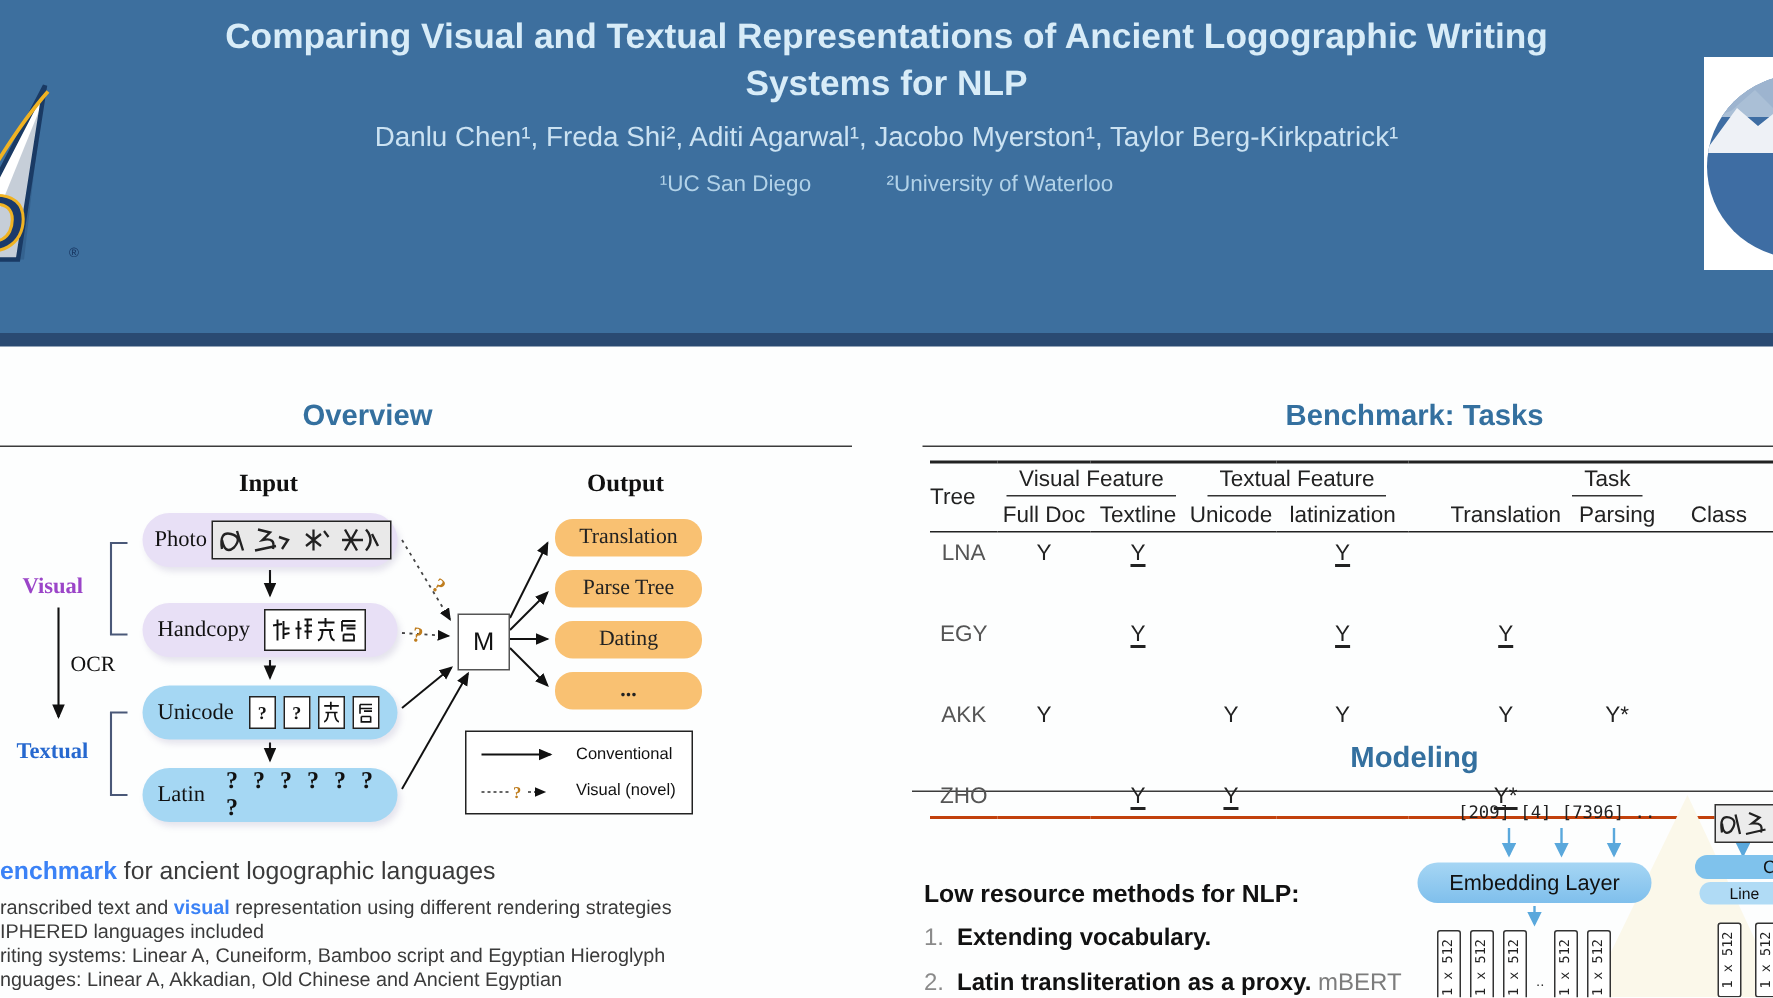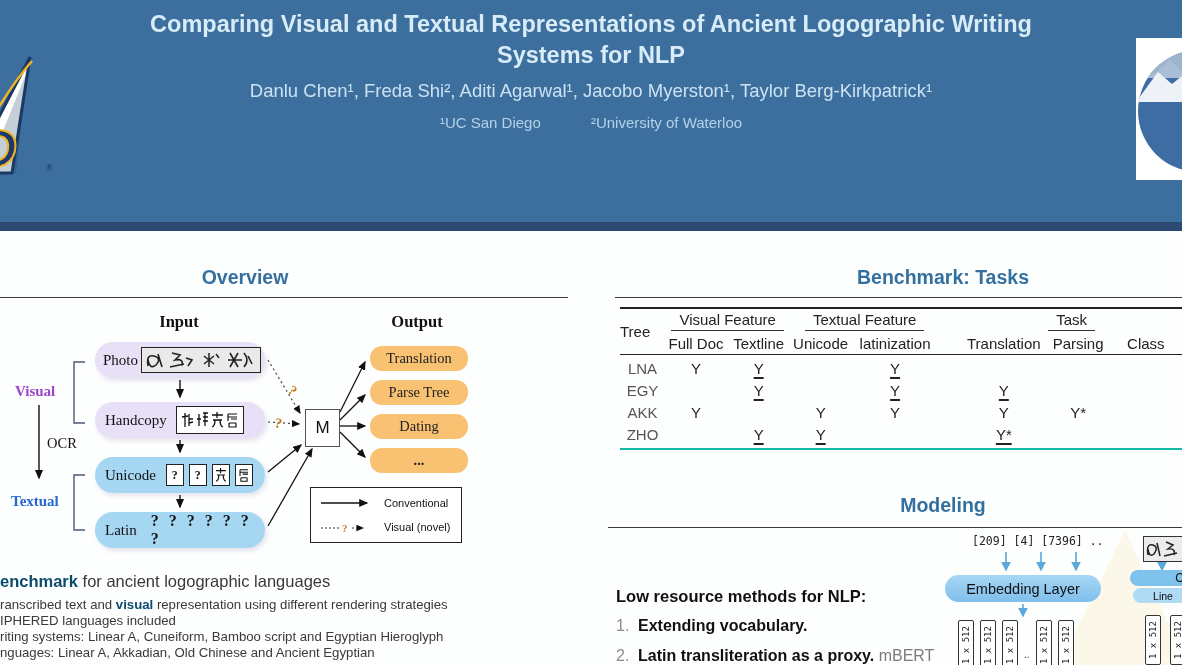--- a/index.html
+++ b/index.html
@@ -50,31 +50,31 @@
          font-family:"Liberation Serif",serif;font-size:14.5px;color:#222;}
   .legend{position:absolute;z-index:2;left:310px;top:187px;width:152px;height:56px;border:1.3px solid #222;
           background:#fff;display:flex;flex-direction:column;justify-content:space-around;padding:3px 8px;box-sizing:border-box;}
   .leg-row{display:flex;align-items:center;gap:7px;}
   .leg-row span{font-size:11px;color:#111;}
 
   
   .notes{position:absolute;left:0;top:572px;width:575px;color:#3a3a3a;}
   .nl1{font-size:16.5px;margin-bottom:6px;}
   .nl{font-size:13.2px;line-height:15.9px;}
-  .b{font-weight:bold;color:#0c4a6e;}
+  .b{font-weight:bold;color:#3b82f6;}
 
   
   .tblwrap{position:absolute;left:620px;top:307px;}
   table.bench{border-collapse:collapse;table-layout:fixed;font-size:15px;color:#222;border-top:2px solid #222;}
   table.bench th{font-weight:normal;padding:2px 0;}
-  table.bench td{padding:1px 0;text-align:center;height:20px;}
+  table.bench td{padding:17px 0;text-align:center;height:20px;}
   th.lang-h{text-align:left;padding-left:2px;}
   .grp span{display:inline-block;border-bottom:1px solid #333;padding:0 8px 2px 8px;}
   tbody tr:first-child td{border-top:1.5px solid #222;padding-top:3px;}
-  tbody tr:last-child td{border-bottom:2px solid #14b8a6;padding-bottom:4px;}
+  tbody tr:last-child td{border-bottom:2px solid #c2410c;padding-bottom:4px;}
   td.lang{color:#555;text-align:left;padding-left:2px;}
   .coltask{padding-left:22px !important;}
   .u{text-decoration:underline;text-underline-offset:3px;text-decoration-thickness:1.5px;}
 
   
   .ml{position:absolute;left:616px;top:560px;width:332px;color:#111;margin-top:27px;}
   .ml-intro{font-weight:bold;font-size:16.5px;}
   .ml-item{display:flex;margin-top:9px;font-size:16px;line-height:21px;}
   .ml-num{color:#8a8a8a;width:22px;flex:none;}
   .ml-main{font-weight:bold;}

